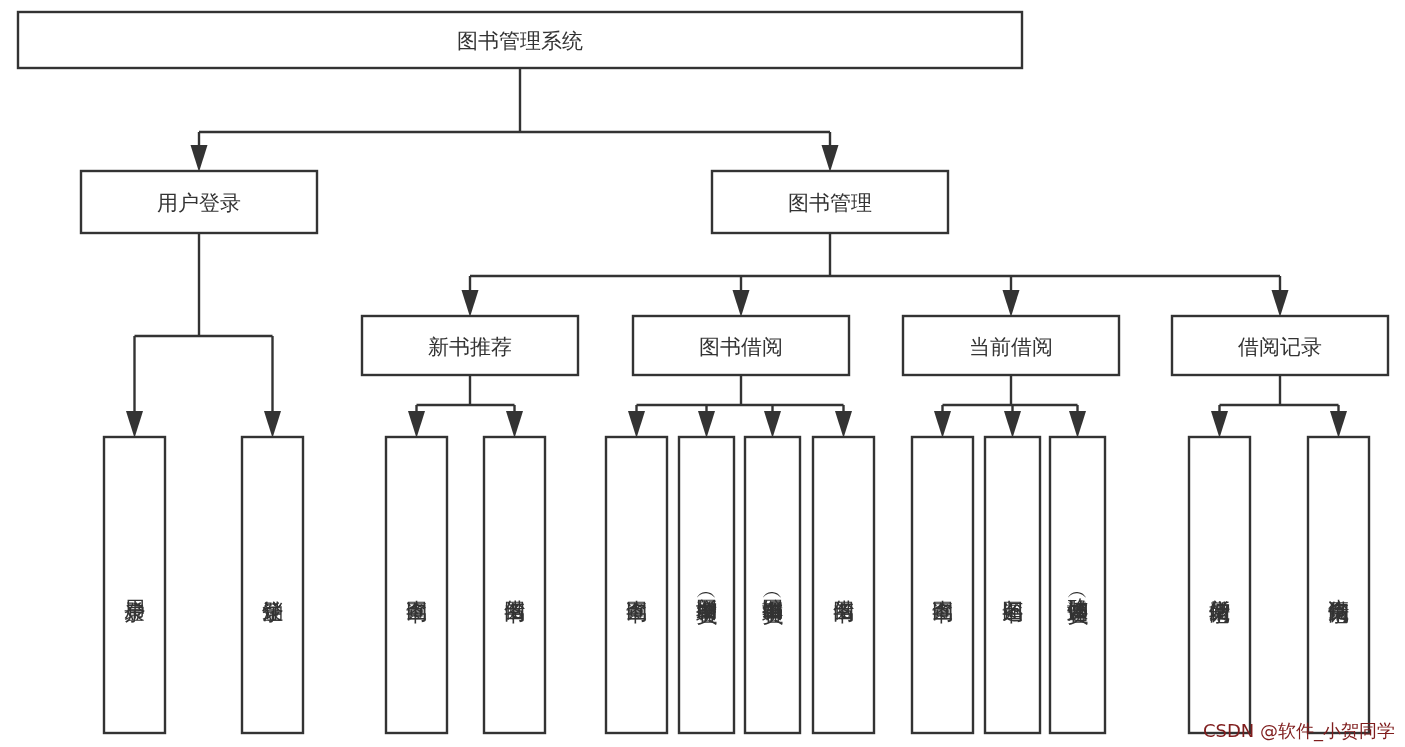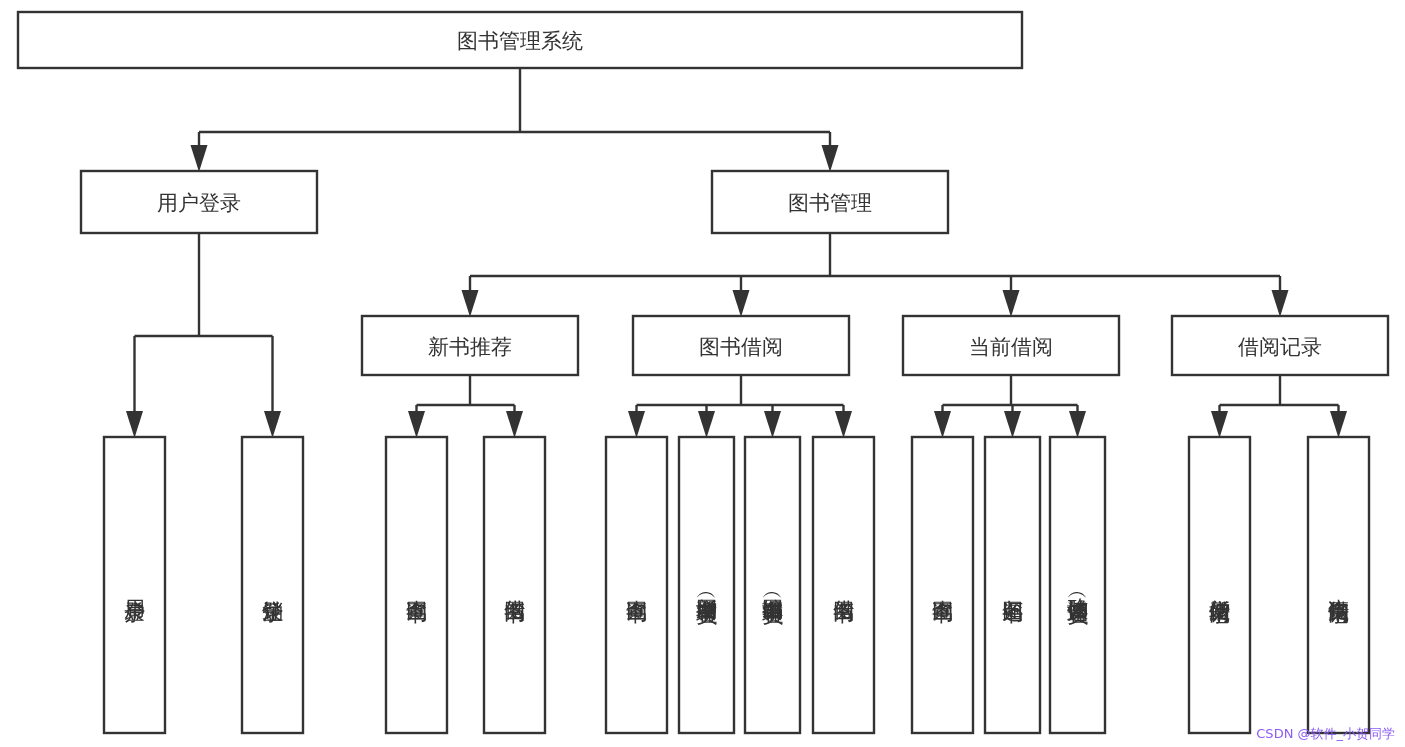--- a/index.html
+++ b/index.html
@@ -62,22 +62,22 @@
     letter-spacing: 1px;
     color: #333333;
     white-space: nowrap;
     text-align: center;
   }
   #watermark {
     position: absolute;
     right: 10px;
     bottom: 4px;
     font-family: "DejaVu Sans", "Liberation Sans", sans-serif;
-    font-size: 13px;
-    color: #8b5cf6;
+    font-size: 18px;
+    color: #7f1d1d;
     white-space: nowrap;
     user-select: none;
   }
 </style>
 </head>
 <body>
 
 <div id="diagram-root">
   <svg id="tree-svg" viewBox="0 0 1405 747">
     <g id="edges-layer">

